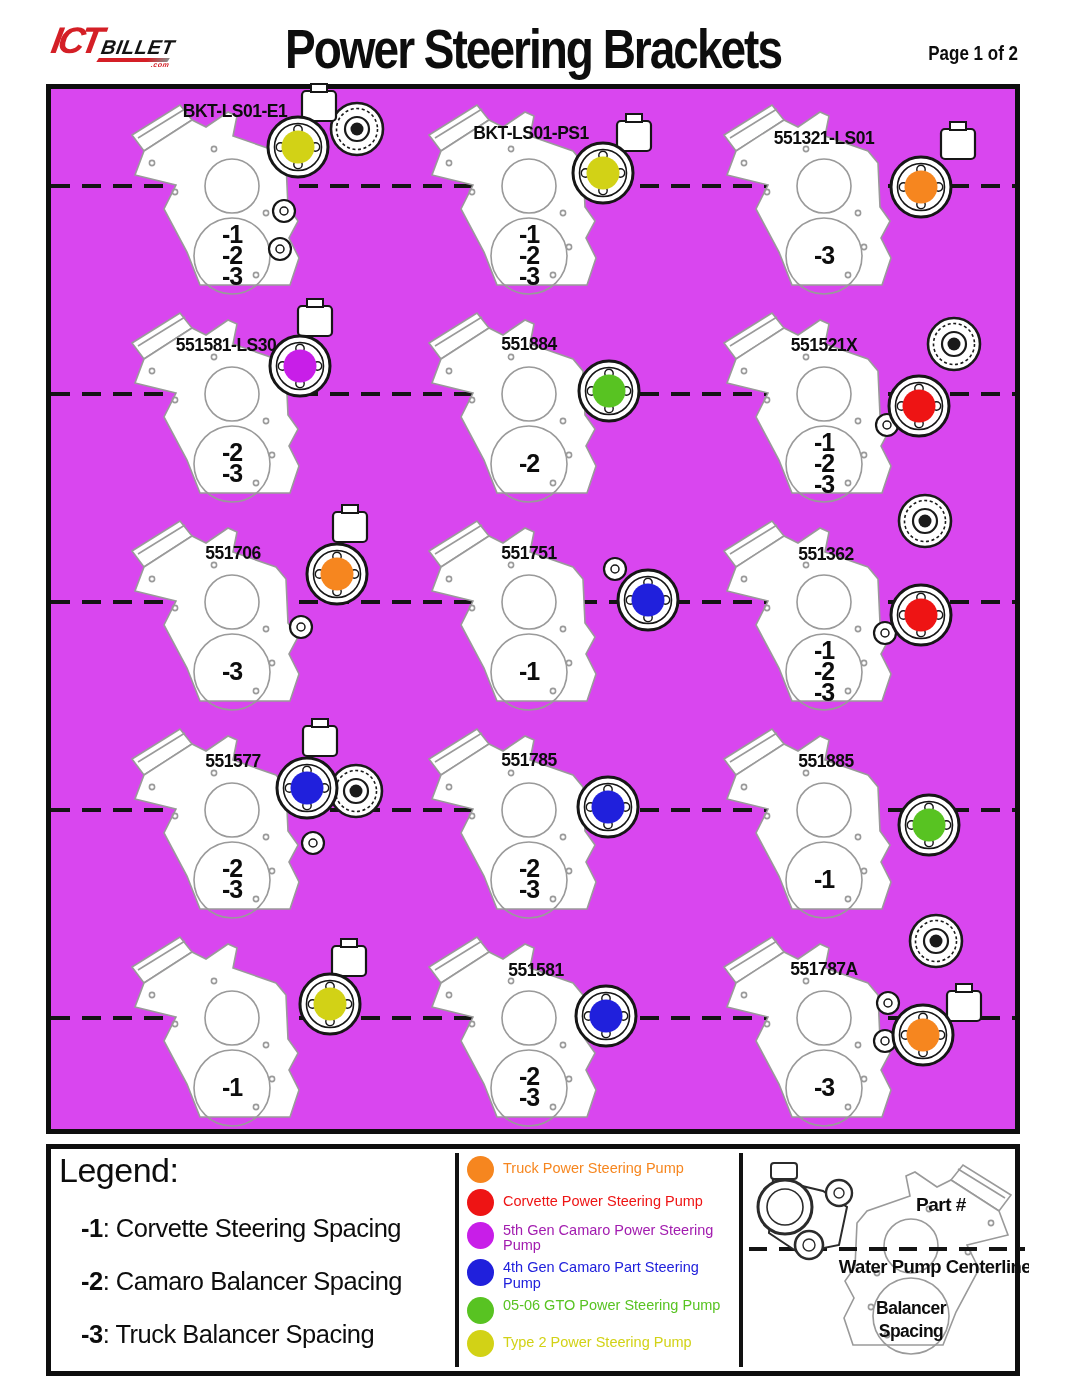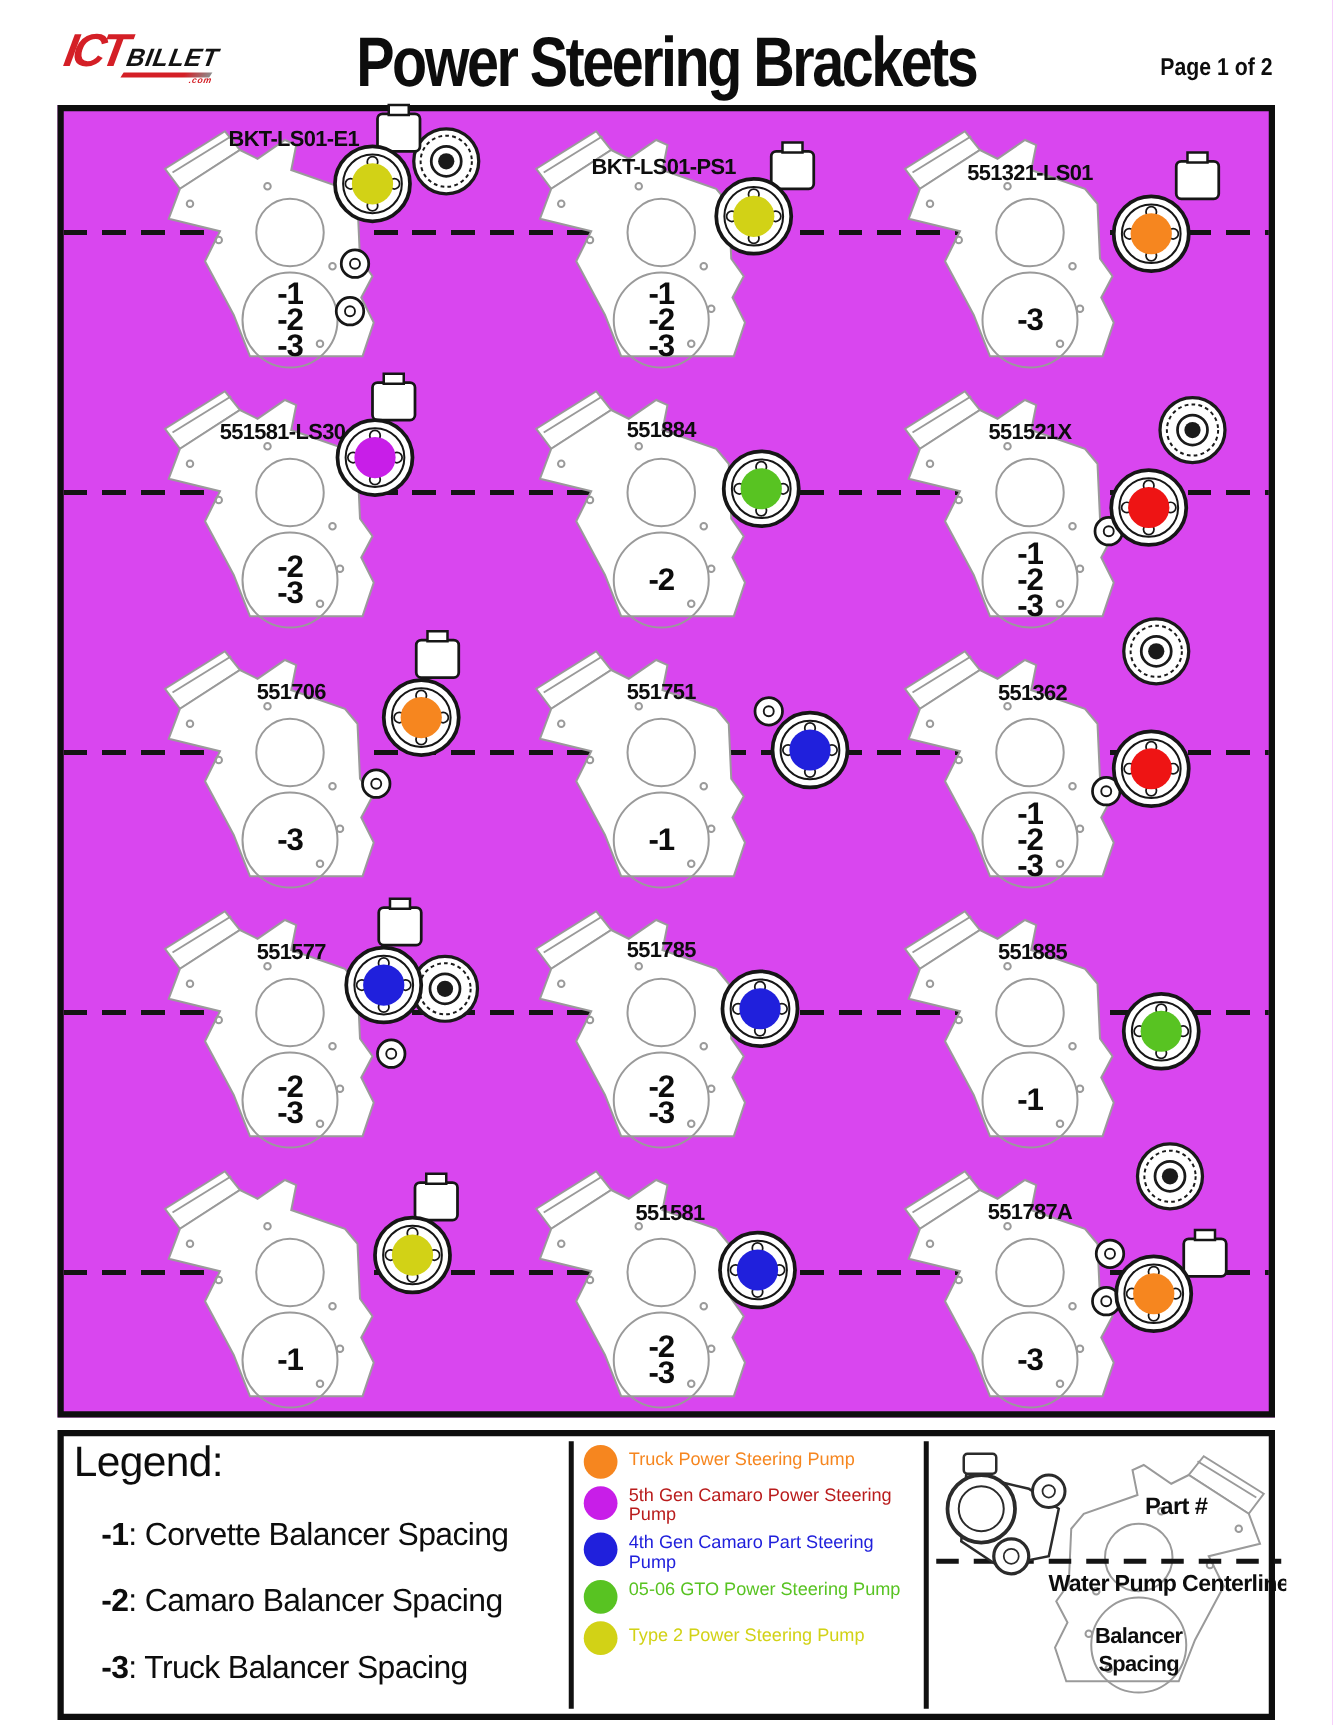--- a/index.html
+++ b/index.html
@@ -552,33 +552,37 @@
           <text class="part-label" x="132" y="54" text-anchor="middle" fill="#0d0d0d">551787A</text>
           <text class="spacing-label" x="132" y="0" text-anchor="middle" fill="#0d0d0d"><tspan x="132" y="175">-3</tspan></text>
         </svg>
       </div>
     </div>
   </div>
 
 <div class="legend-box">
   <div class="legend-left">
     <div class="legend-heading">Legend:</div>
-    <div class="legend-item"><b>-1</b><span>: Corvette Balancer Spacing</span></div>
+    <div class="legend-item"><b>-1</b><span>: Corvette Steering Spacing</span></div>
     <div class="legend-item"><b>-2</b><span>: Camaro Balancer Spacing</span></div>
     <div class="legend-item"><b>-3</b><span>: Truck Balancer Spacing</span></div>
   </div>
   <div class="vdiv"></div>
   <div class="legend-pumps" id="pump-legend">
       <div class="pump-row">
         <div class="pump-dot" style="background: rgb(246, 134, 31);"></div>
         <div class="pump-label" style="color: rgb(246, 134, 31);">Truck Power Steering Pump</div>
       </div>
+      <div class="pump-row">
+        <div class="pump-dot" style="background: rgb(238, 20, 20);"></div>
+        <div class="pump-label" style="color: rgb(238, 20, 20);">Corvette Power Steering Pump</div>
+      </div>
       <div class="pump-row two">
         <div class="pump-dot" style="background: rgb(200, 30, 232);"></div>
-        <div class="pump-label" style="color: #b91c1c;">5th Gen Camaro Power Steering Pump</div>
+        <div class="pump-label" style="color: #a21caf;">5th Gen Camaro Power Steering Pump</div>
       </div>
       <div class="pump-row two">
         <div class="pump-dot" style="background: rgb(32, 32, 220);"></div>
         <div class="pump-label" style="color: rgb(32, 32, 220);">4th Gen Camaro Part Steering Pump</div>
       </div>
       <div class="pump-row two">
         <div class="pump-dot" style="background: rgb(88, 195, 34);"></div>
         <div class="pump-label" style="color: rgb(88, 195, 34);">05-06 GTO Power Steering Pump</div>
       </div>
       <div class="pump-row">

